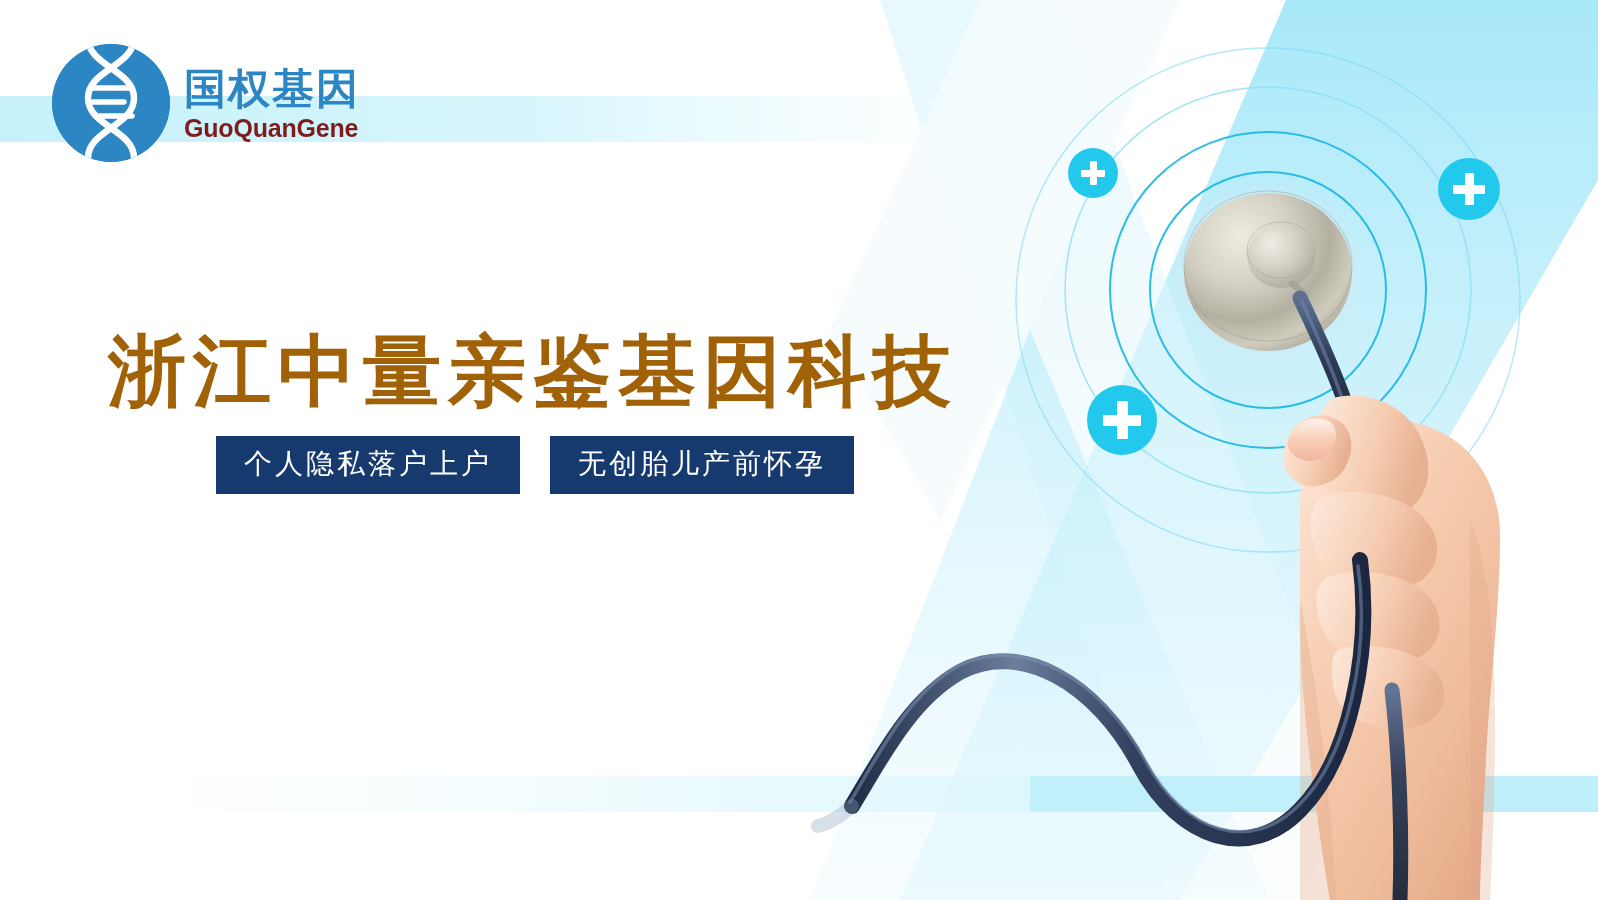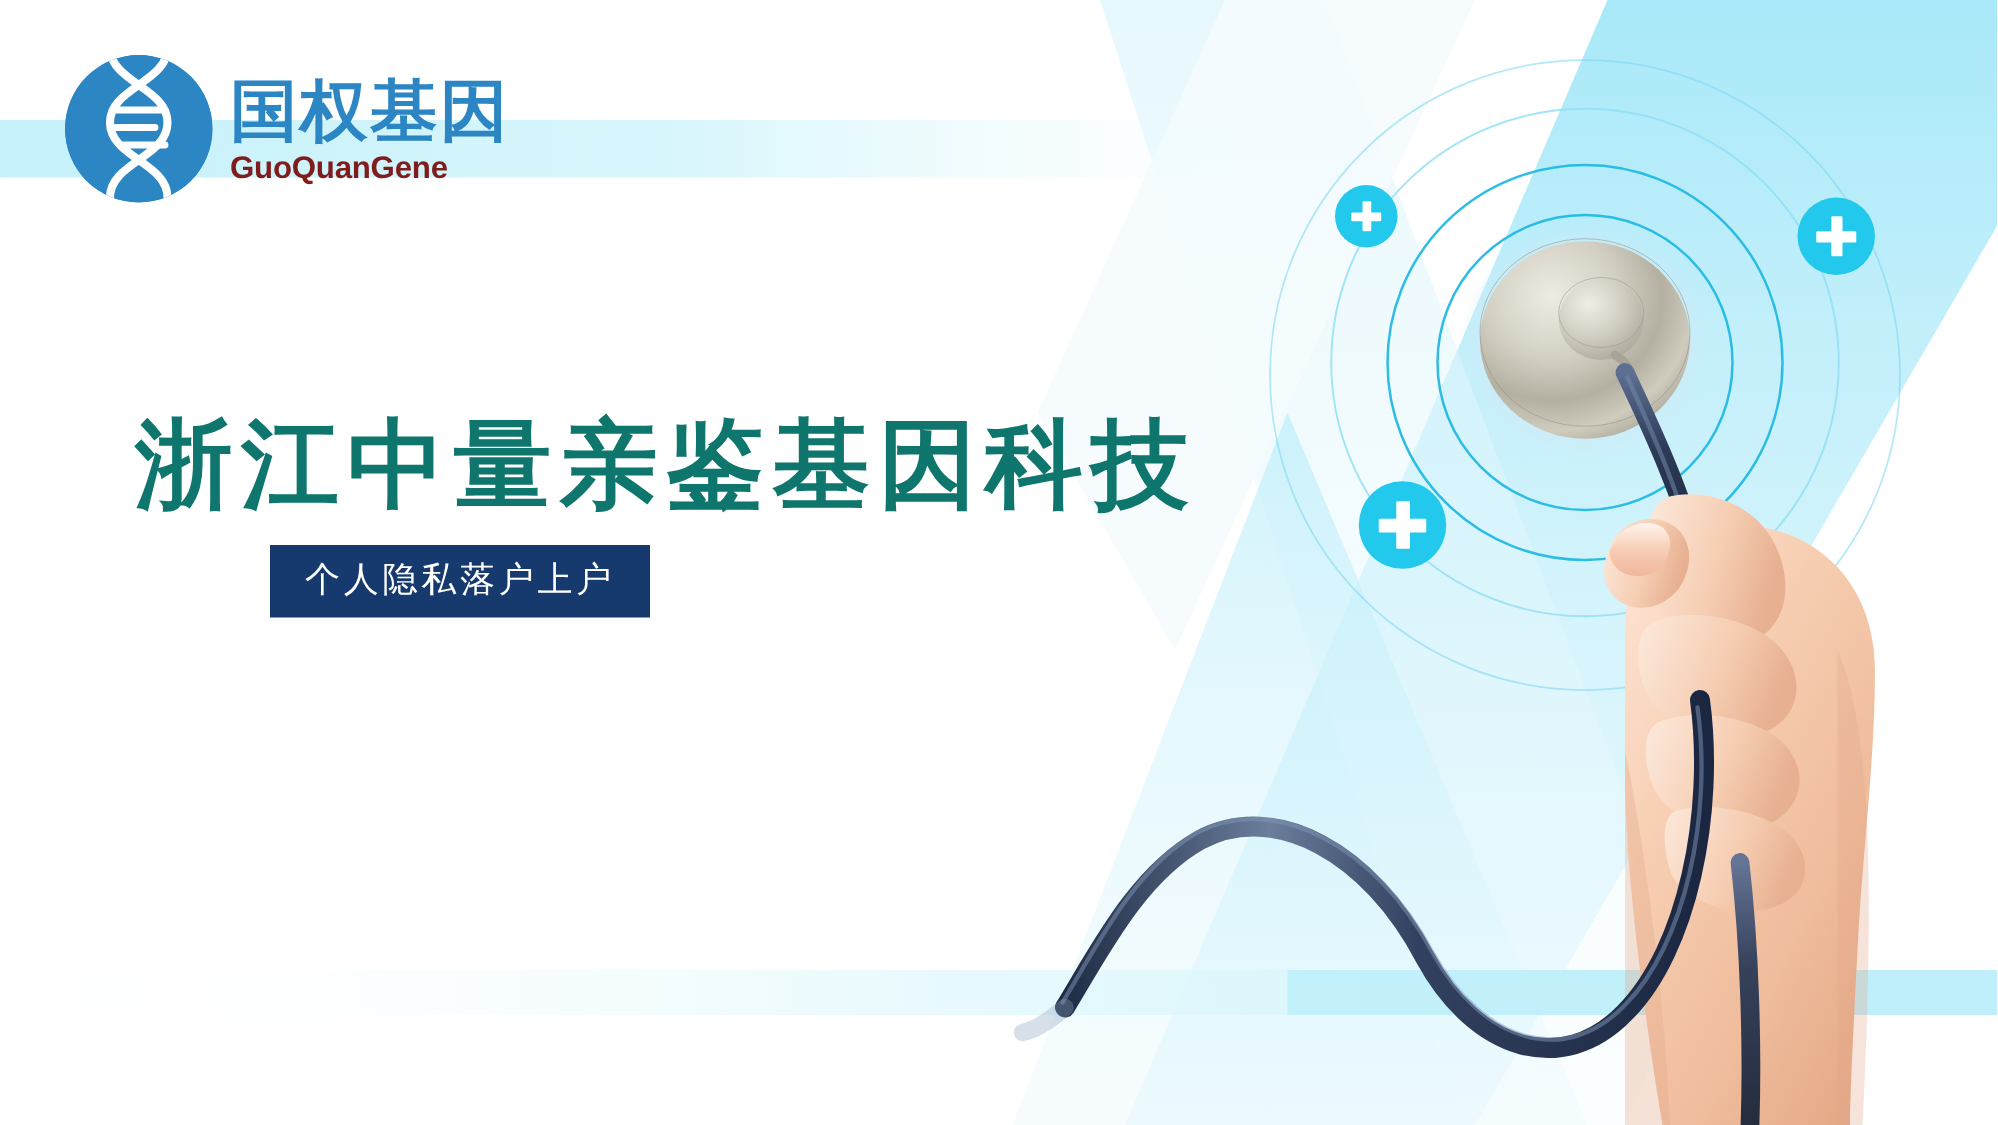--- a/index.html
+++ b/index.html
@@ -27,39 +27,39 @@
     display:flex; align-items:center; gap:14px;
   }
   #logo-mark {
     width:118px; height:118px; flex:0 0 118px;
     border-radius:50%;
     background:#2d86c4;
     position:relative; overflow:hidden;
   }
   #logo-text { display:flex; flex-direction:column; justify-content:center; padding-top:4px;}
   #logo-cn {
-    font-size:54px; font-weight:bold; color:#2d86c4;
+    font-size:42px; font-weight:bold; color:#2d86c4;
     letter-spacing:2px; line-height:1.05;
     white-space:nowrap;
   }
   #logo-en {
     font-size:25px; font-weight:bold; color:#7f1d1d;
     letter-spacing:-0.2px; line-height:1.2; margin-top:2px;
     white-space:nowrap;
   }
 
   
   #headline-block {
     position:absolute; left:108px; top:330px;
     width:820px;
   }
   #main-title {
     font-family:"Liberation Serif", serif;
     font-size:78px; font-weight:bold;
-    color:#0f766e;
+    color:#a16207;
     letter-spacing:7px;
     line-height:1.08;
     white-space:nowrap;
   }
   #sub-title {
     margin-top:24px; margin-left:82px;
     font-size:35px; font-weight:500;
     color:#1e4268;
     letter-spacing:1.5px;
     white-space:nowrap;
@@ -287,16 +287,17 @@
     <div id="logo-text">
       <div id="logo-cn">国权基因</div>
       <div id="logo-en">GuoQuanGene</div>
     </div>
   </div>
 
   <div id="headline-block">
     <div id="main-title">浙江中量亲鉴基因科技</div>
     <div id="tag-row">
       <span class="tag-btn">个人隐私落户上户</span>
+      <span class="tag-btn">无创胎儿产前怀孕</span>
     </div>
   </div>
 
 </div>
 
 </body></html>

